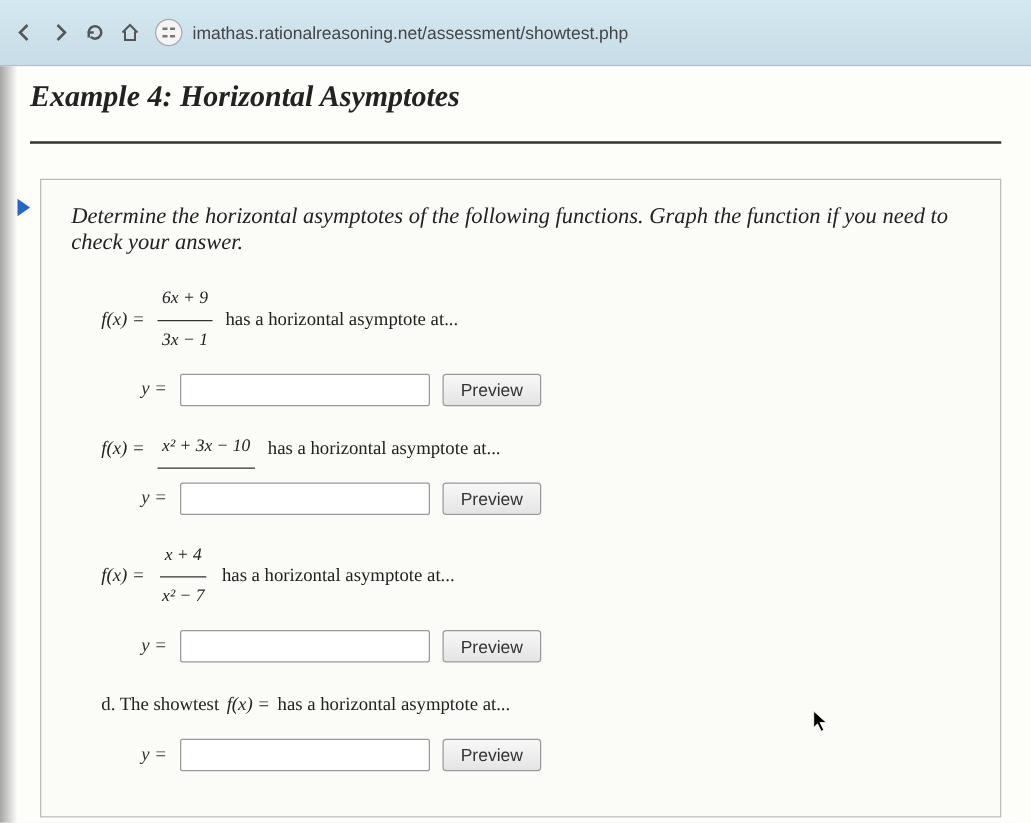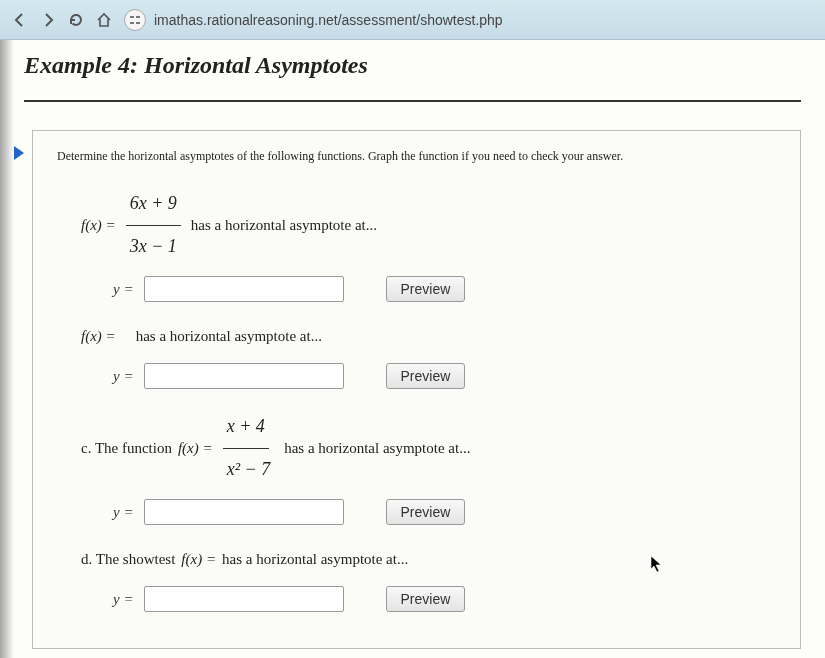--- a/index.html
+++ b/index.html
@@ -4,21 +4,21 @@
   <style>
     * { box-sizing: border-box; margin: 0; padding: 0; }
     body {
       font-family: Georgia, 'Times New Roman', serif;
       background: #e8e8e8;
       width: 825px;
       height: 658px;
       overflow: hidden;
     }
     .browser-bar {
-      height: 40px;
+      height: 53px;
       background: linear-gradient(to bottom, #d4e8f0, #c8dce8);
       display: flex;
       align-items: center;
       padding: 0 12px;
       gap: 12px;
       border-bottom: 1px solid #a8c0d0;
     }
     .nav-icon {
       color: #555;
       cursor: pointer;
@@ -84,41 +84,42 @@
       left: 14px;
       top: 106px;
       width: 0;
       height: 0;
       border-top: 7px solid transparent;
       border-bottom: 7px solid transparent;
       border-left: 10px solid #2266cc;
       cursor: pointer;
     }
     .instructions {
-      font-size: 12px;
+      font-size: 18px;
       color: #222;
       margin-bottom: 20px;
+      font-style: italic;
     }
     .part {
       margin-bottom: 14px;
     }
     .part-line {
       font-size: 15px;
       color: #222;
       display: flex;
       align-items: center;
       gap: 6px;
       margin-left: 24px;
       line-height: 2.2;
     }
     .frac {
       display: inline-flex;
       flex-direction: column;
-      align-items: flex-start;
-      font-size: 18px;
+      align-items: center;
+      font-size: 14px;
       margin: 0 4px;
       vertical-align: middle;
       font-style: italic;
     }
     .frac .num { border-bottom: 1px solid #333; padding: 0 4px 1px 4px; }
     .frac .den { padding: 1px 4px 0 4px; }
     .answer-row {
       display: flex;
       align-items: center;
       gap: 10px;
@@ -140,21 +141,20 @@
     }
     .preview-btn {
       padding: 4px 14px;
       border: 1px solid #999;
       background: linear-gradient(to bottom, #f8f8f8, #e4e4e4);
       border-radius: 3px;
       font-size: 14px;
       color: #333;
       cursor: pointer;
       font-family: Arial, sans-serif;
-      margin-left: 32px;
     }
     .fx { font-style: italic; }
     .cursor-arrow {
       position: absolute;
       left: 650px;
       top: 515px;
       font-size: 16px;
       color: #000;
       pointer-events: none;
     }
@@ -220,33 +220,33 @@
         <span class="y-eq">y =</span>
         <input class="ans-input" type="text" style="">
         <button class="preview-btn">Preview</button>
       </div>
     </div>
 
     <div class="part">
       <div class="part-line">
         <span class="fx">f(x) = </span>
         <span class="frac">
+          <span class="num">x² + 3x − 10</span>
         </span>
         <span> has a horizontal asymptote at...</span>
       </div>
       <div class="answer-row">
         <span class="y-eq">y =</span>
         <input class="ans-input" type="text" style="">
         <button class="preview-btn">Preview</button>
       </div>
     </div>
 
     <div class="part">
       <div class="part-line">
-        <span>c. The function </span>
         <span class="fx">f(x) = </span>
         <span class="frac">
           <span class="num">x + 4</span>
           <span class="den">x² − 7</span>
         </span>
         <span> has a horizontal asymptote at...</span>
       </div>
       <div class="answer-row">
         <span class="y-eq">y =</span>
         <input class="ans-input" type="text" style="">

